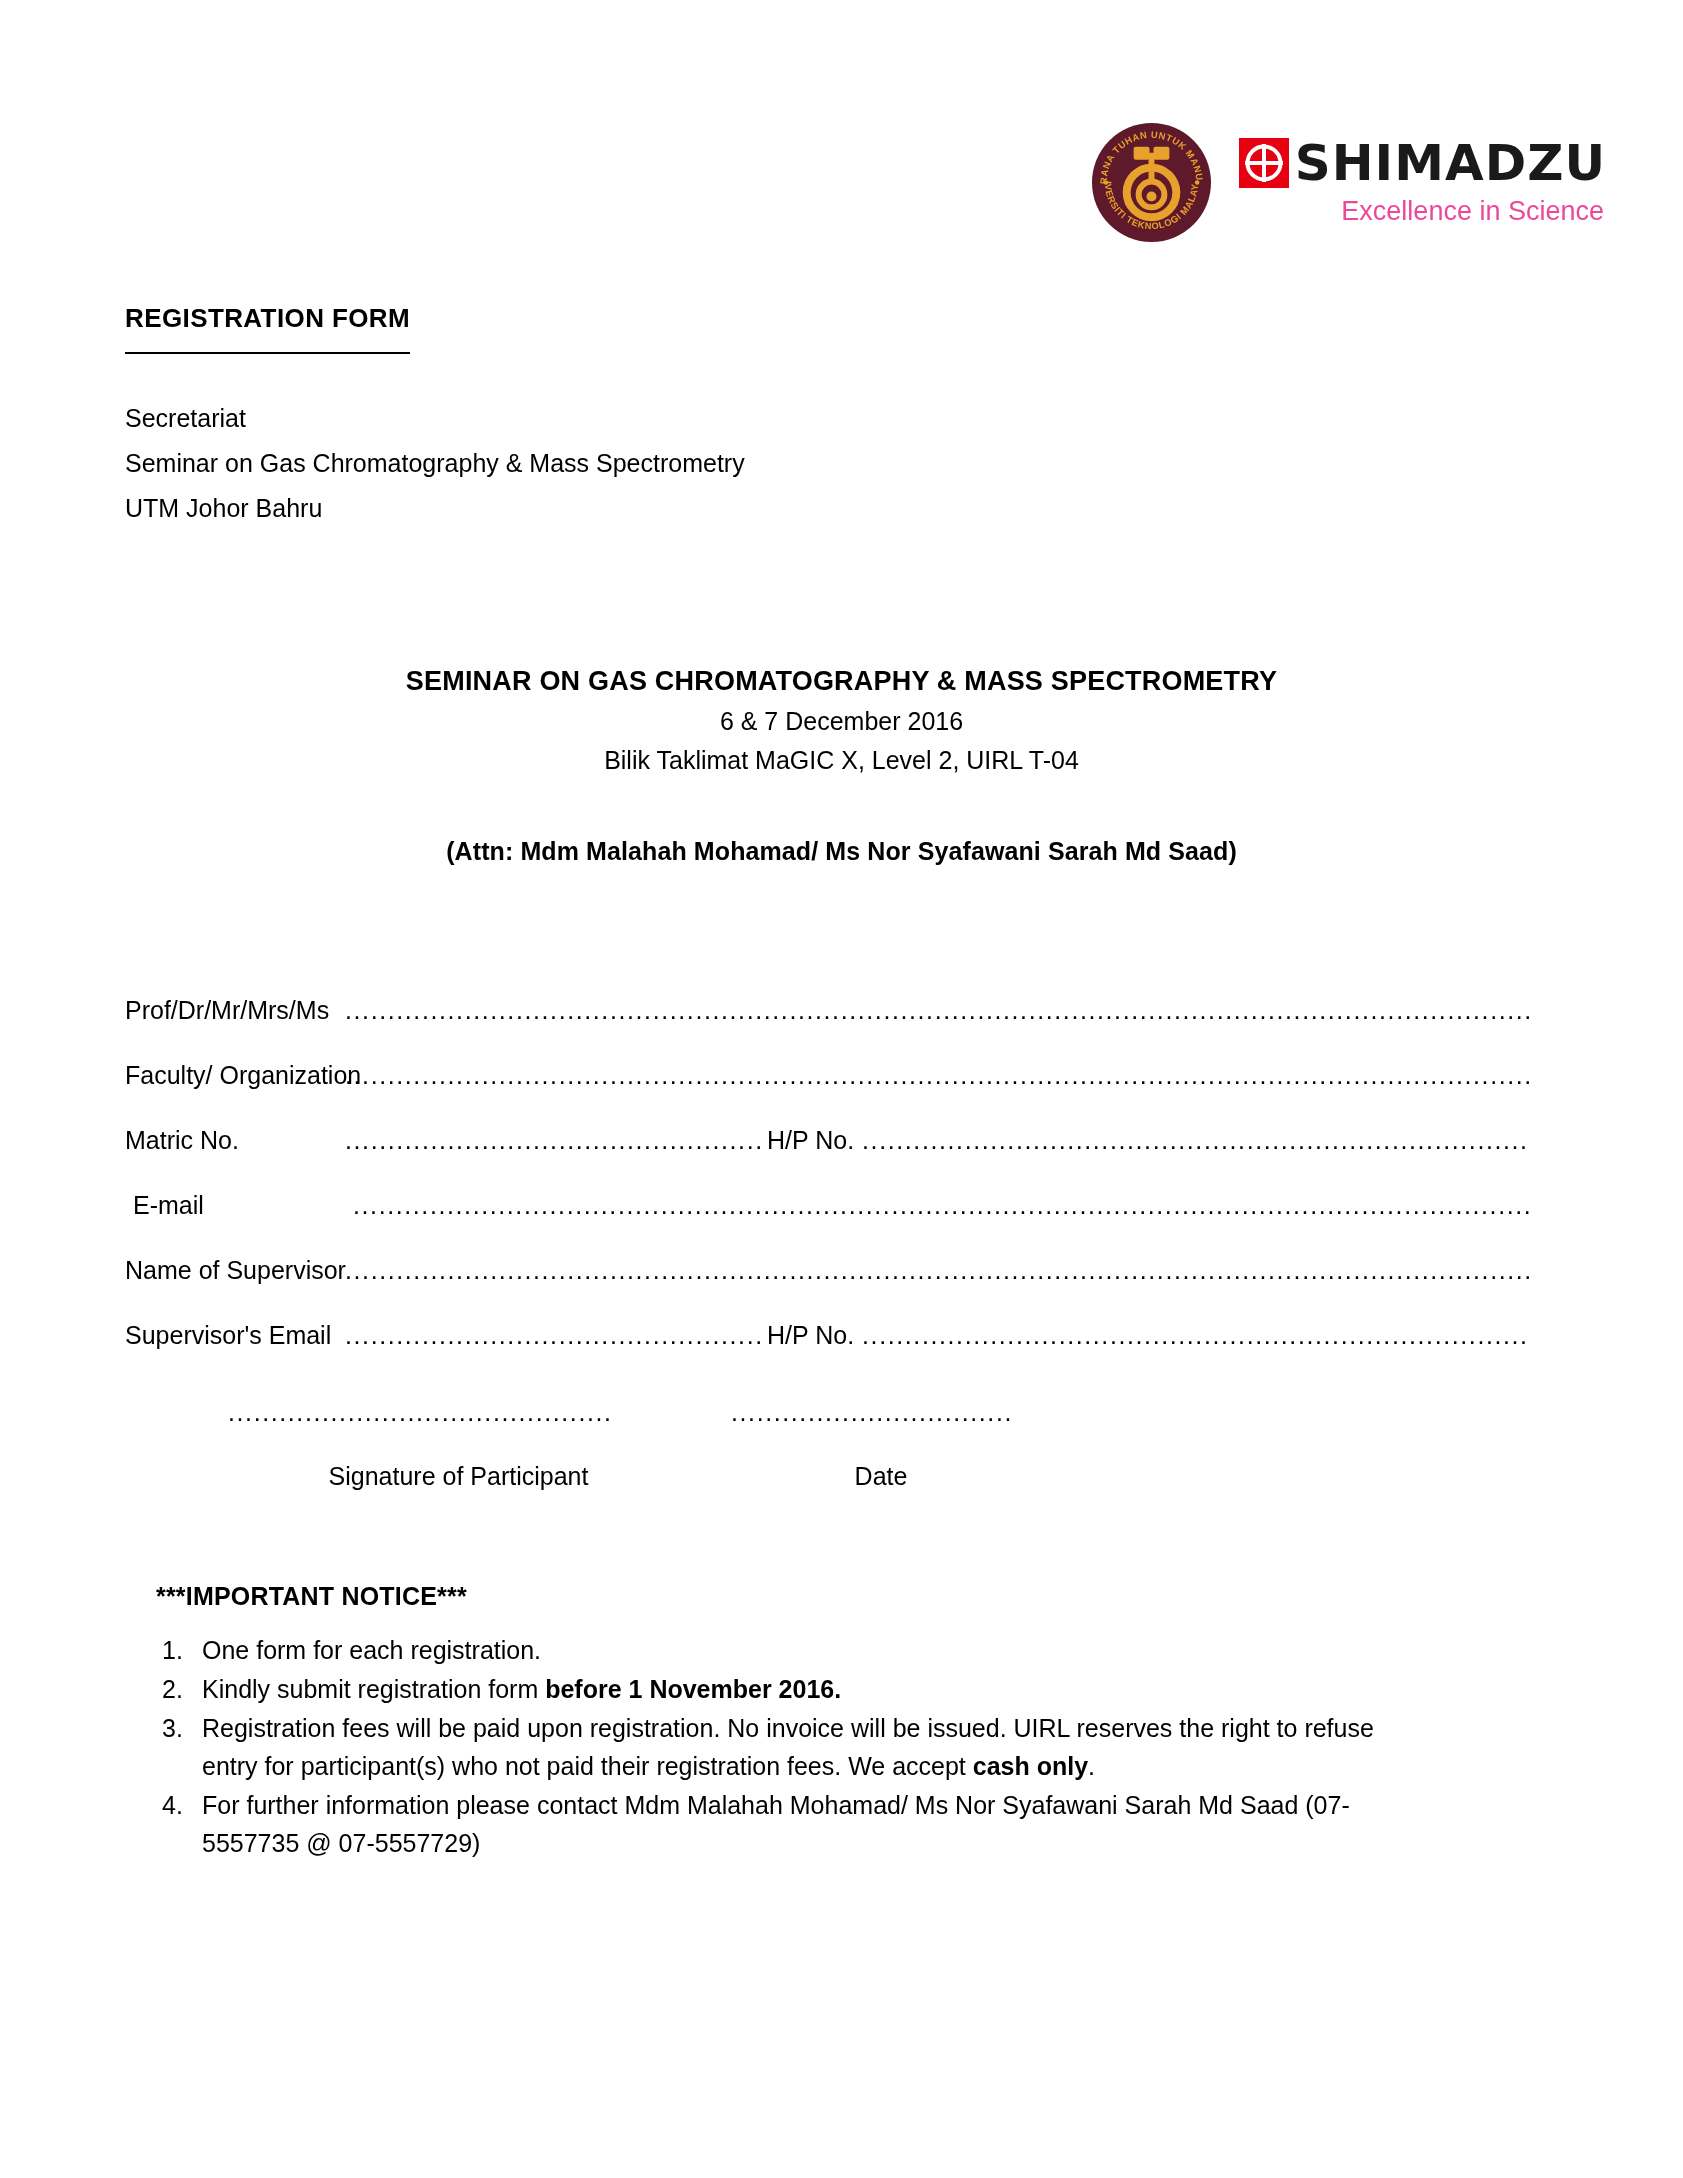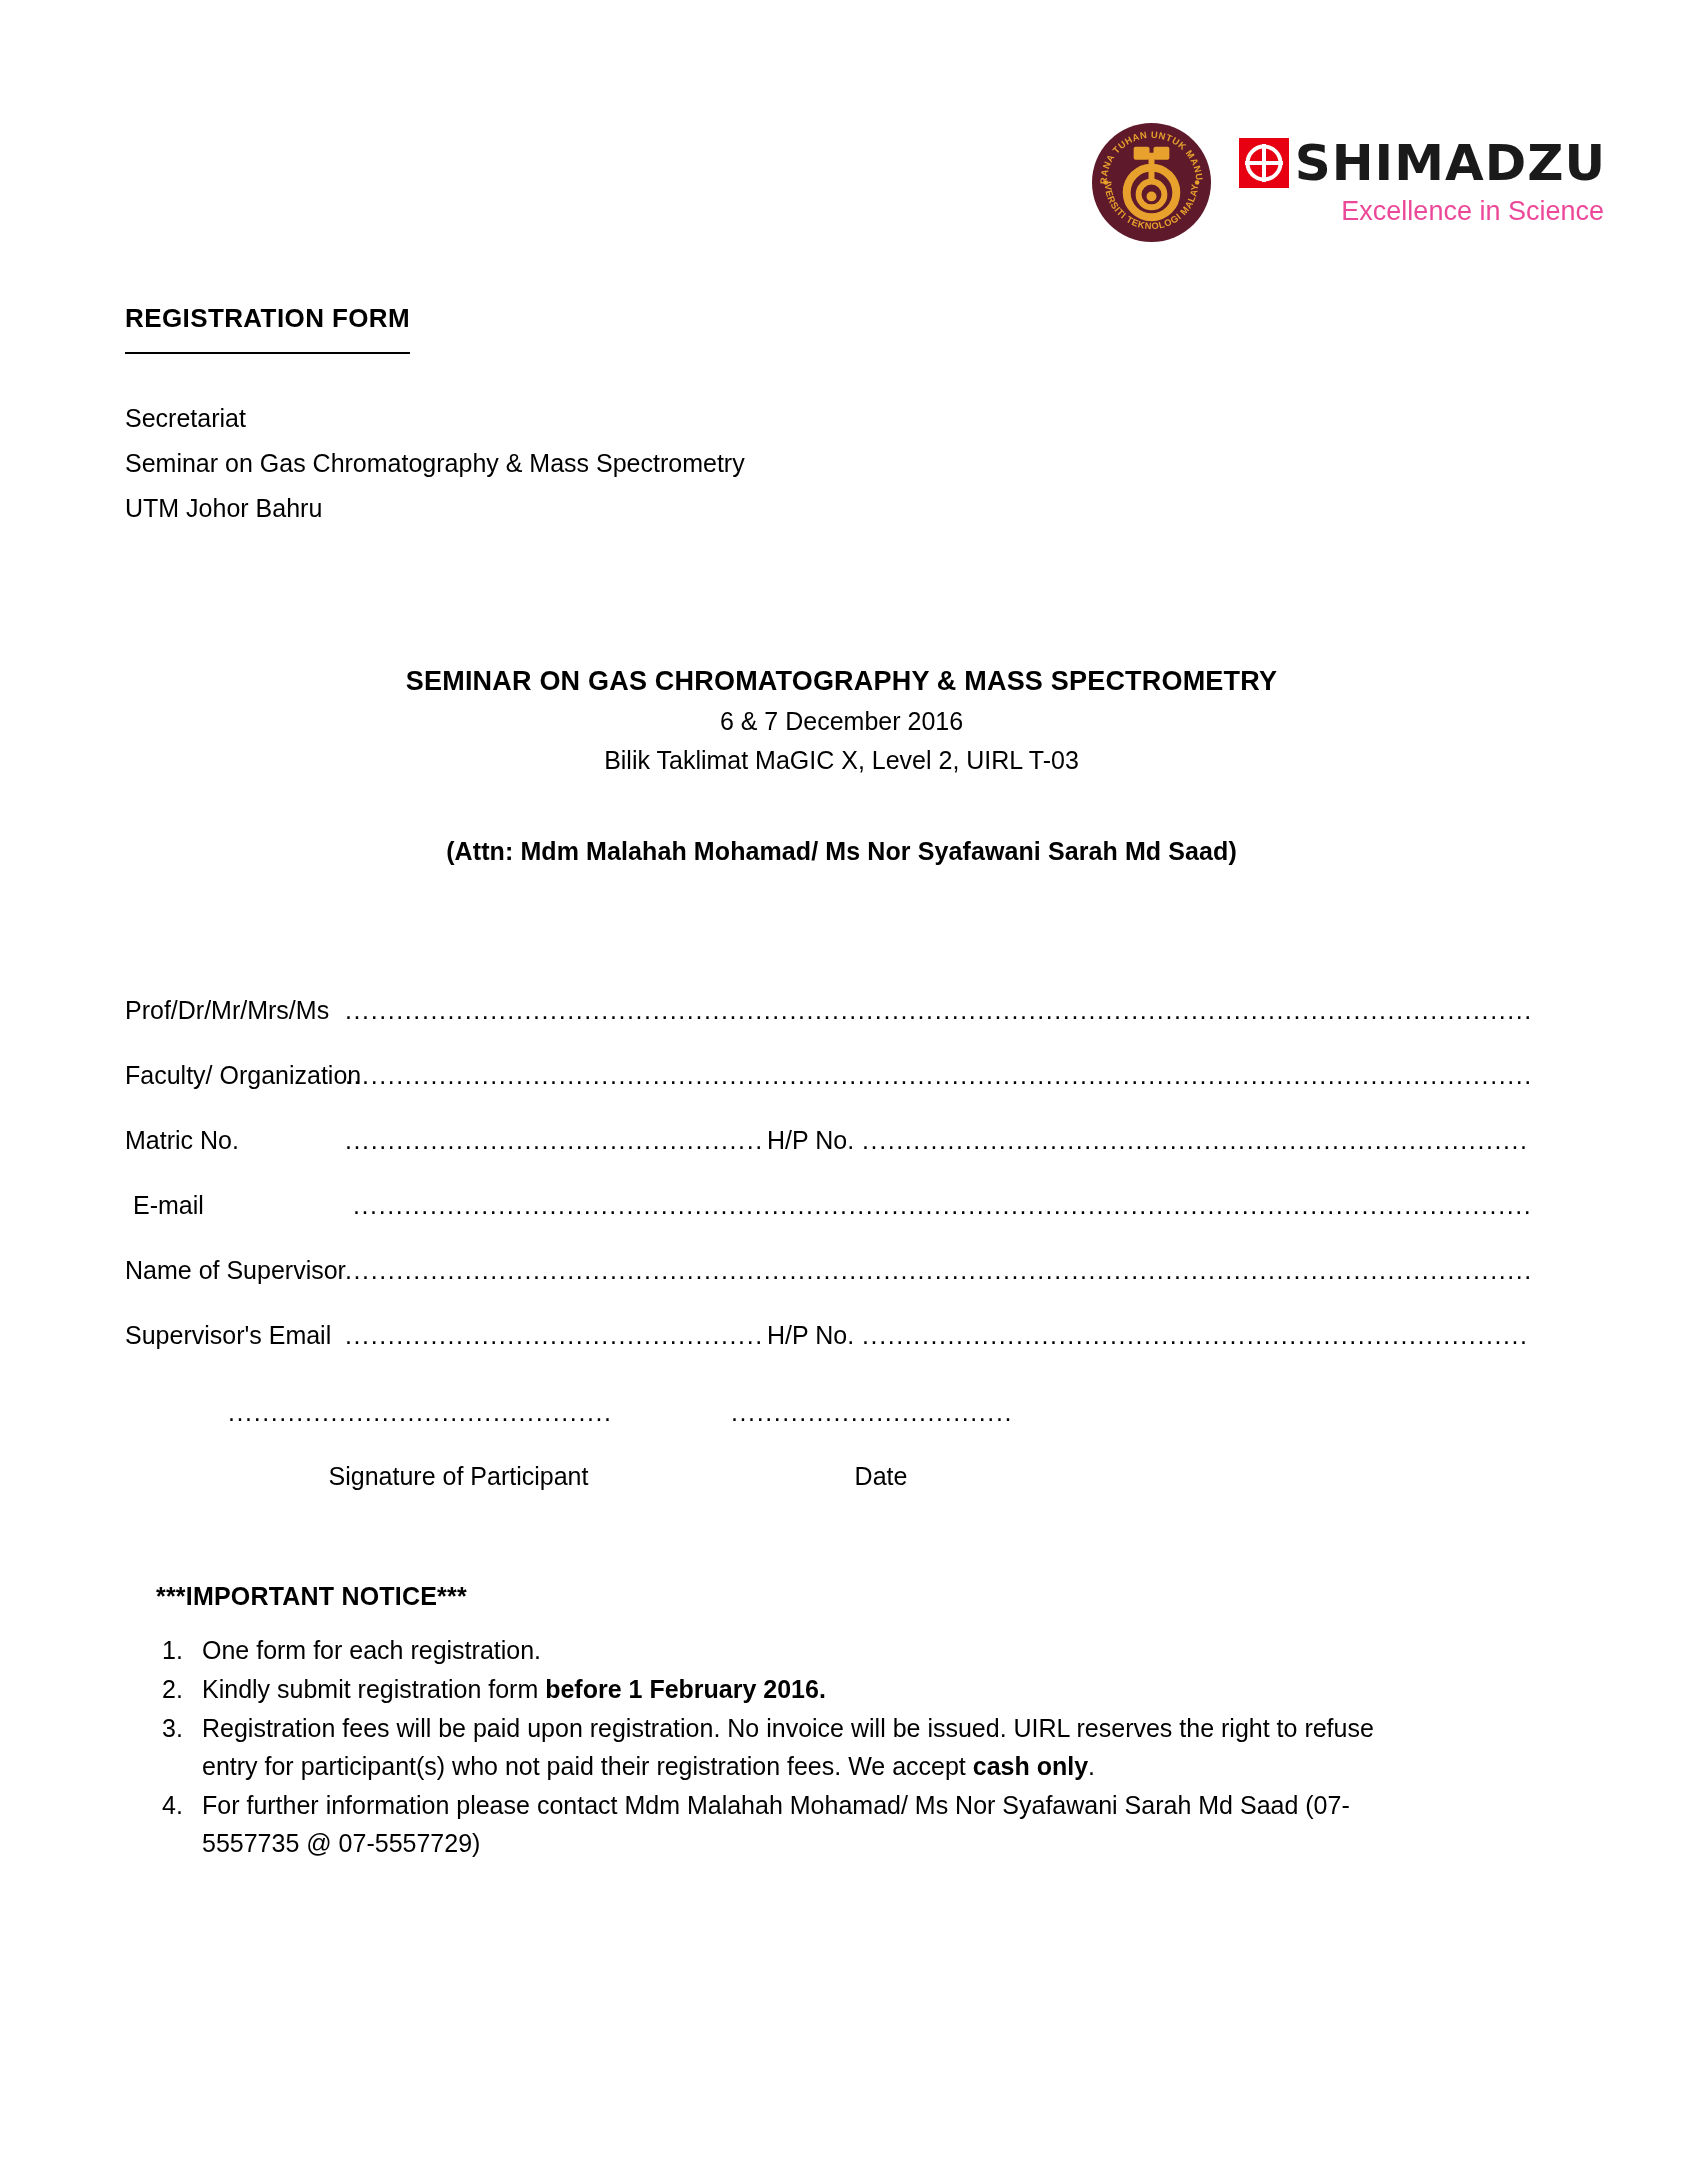--- a/index.html
+++ b/index.html
@@ -294,21 +294,21 @@
 
   <div class="secretariat">
     <div>Secretariat</div>
     <div>Seminar on Gas Chromatography &amp; Mass Spectrometry</div>
     <div>UTM Johor Bahru</div>
   </div>
 
   <div class="event-block">
     <div class="event-title">SEMINAR ON GAS CHROMATOGRAPHY &amp; MASS SPECTROMETRY</div>
     <div class="event-date">6 &amp; 7 December 2016</div>
-    <div class="event-venue">Bilik Taklimat MaGIC X, Level 2, UIRL T-03</div>
+    <div class="event-venue">Bilik Taklimat MaGIC X, Level 2, UIRL T-04</div>
   </div>
 
   <div class="attn-line">(Attn: Mdm Malahah Mohamad/ Ms Nor Syafawani Sarah Md Saad)</div>
 
   <div class="fields">
       <div class="field-row">
         <div class="field-label">Prof/Dr/Mr/Mrs/Ms</div>
         <div class="dots dots-fill">....................................................................................................................................................................................................................................................................</div>
       </div>
       <div class="field-row">
@@ -350,21 +350,21 @@
 
   <div class="notice">
     <div class="notice-title">***IMPORTANT NOTICE***</div>
     <ul class="notice-list">
         <li class="notice-item">
           <span class="notice-num">1.</span>
           <span class="notice-text">One form for each registration.</span>
         </li>
         <li class="notice-item">
           <span class="notice-num">2.</span>
-          <span class="notice-text">Kindly submit registration form <b>before 1 February 2016.</b></span>
+          <span class="notice-text">Kindly submit registration form <b>before 1 November 2016.</b></span>
         </li>
         <li class="notice-item">
           <span class="notice-num">3.</span>
           <span class="notice-text">Registration fees will be paid upon registration. No invoice will be issued. UIRL reserves the right to refuse entry for participant(s) who not paid their registration fees. We accept <b>cash only</b>.</span>
         </li>
         <li class="notice-item">
           <span class="notice-num">4.</span>
           <span class="notice-text">For further information please contact Mdm Malahah Mohamad/ Ms Nor Syafawani Sarah Md Saad (07-5557735 @ 07-5557729)</span>
         </li>
       </ul>

